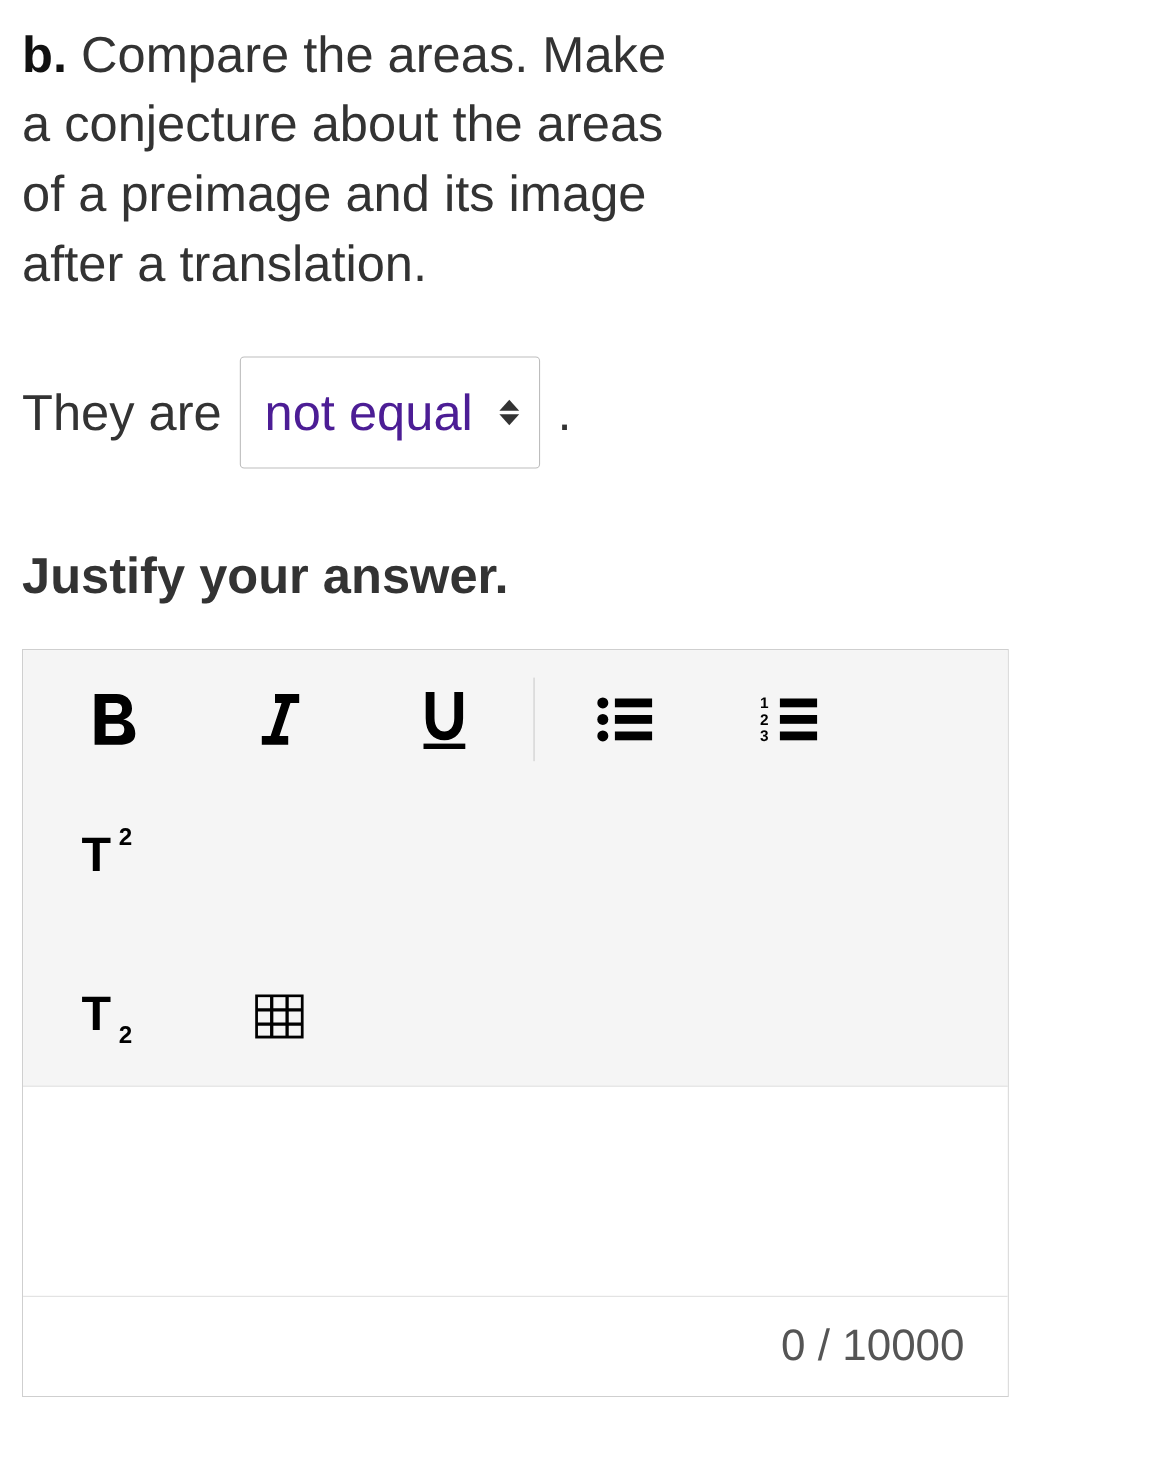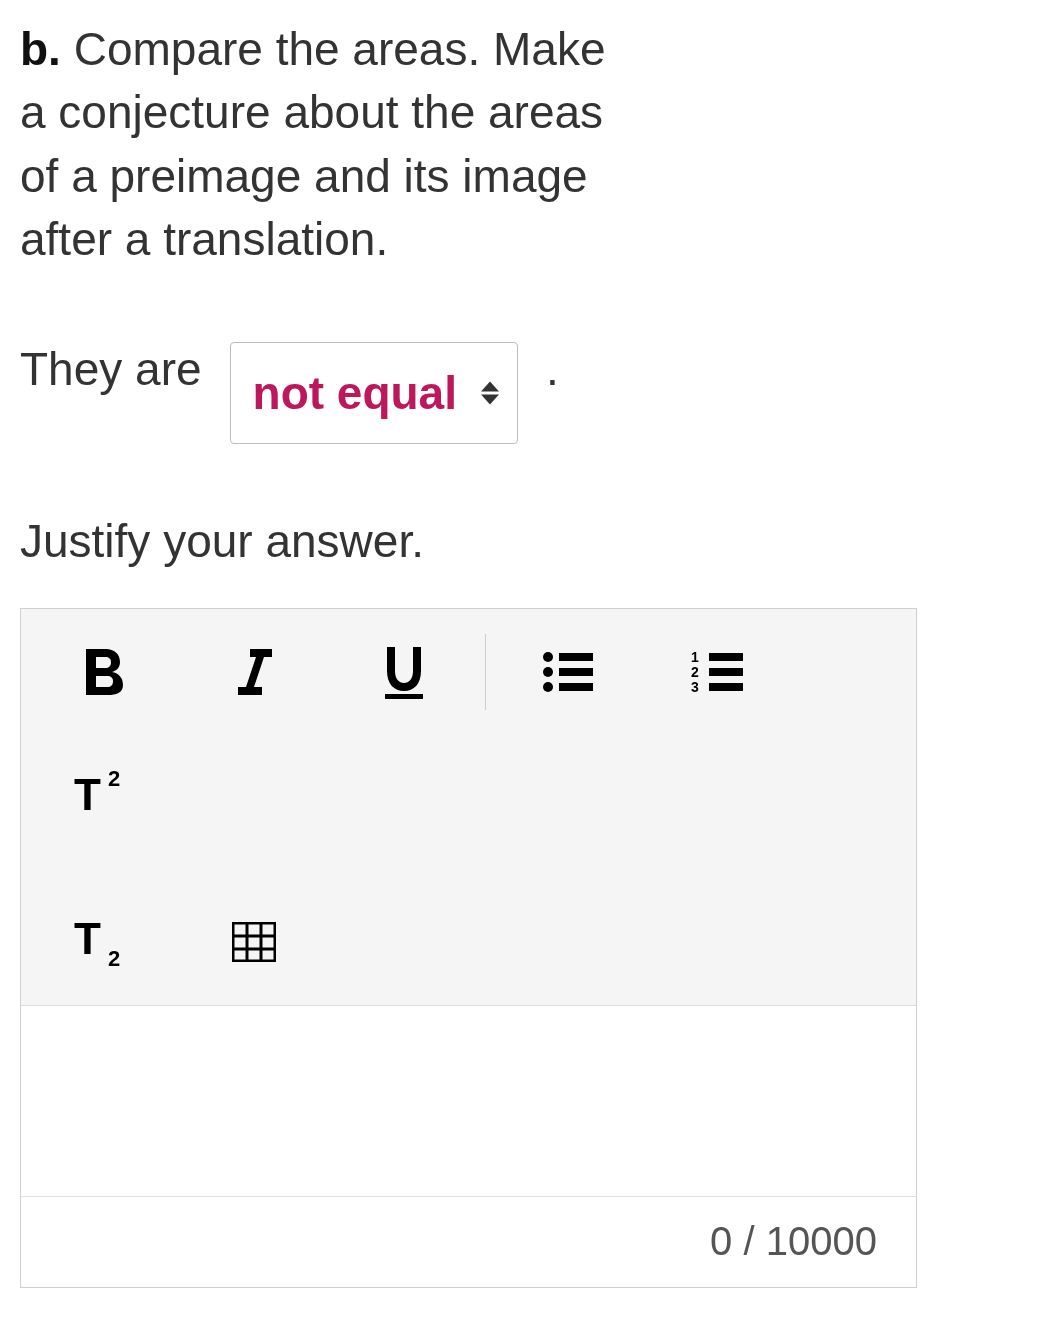--- a/index.html
+++ b/index.html
@@ -9,44 +9,44 @@
     background:#fff;
     font-family:"Helvetica Neue",Helvetica,Arial,sans-serif;
     color:#333;
     box-sizing:border-box;
     padding:18px 20px 0 20px;
   }
   .question{
     font-size:46px;
     line-height:1.38;
     max-width:620px;
-    margin-bottom:70px;
+    margin-bottom:52px;
     color:#333;
   }
   .question b{font-weight:700;color:#111;}
   .sentence{
     font-size:46px;
     color:#333;
     display:flex;
-    gap:28px;
+    align-items:center;
+    gap:16px;
     margin-bottom:70px;
   }
   .select-wrap{
     position:relative;
     display:inline-flex;
     align-items:center;
     border:1px solid #bdbdbd;
     border-radius:4px;
     height:100px;
     padding:0 60px 0 22px;
     font-size:46px;
-    color:#be185d;
+    color:#4c1d95;
     background:#fff;
     cursor:pointer;
-    font-weight:bold;
   }
   .select-caret{
     position:absolute;
     right:18px;
     top:50%;
     transform:translateY(-50%);
     display:flex;
     flex-direction:column;
     gap:3px;
   }
@@ -54,20 +54,21 @@
     width:0;height:0;
     border-left:9px solid transparent;
     border-right:9px solid transparent;
   }
   .caret.up{border-bottom:10px solid #333;}
   .caret.down{border-top:10px solid #333;}
   .justify{
     font-size:46px;
     color:#333;
     margin-bottom:40px;
+    font-weight:bold;
   }
   .editor{
     border:1px solid #cfcfcf;
     width:895px;
   }
   .toolbar{
     background:#f5f5f5;
     border-bottom:1px solid #dcdcdc;
     display:flex;
     flex-wrap:wrap;

